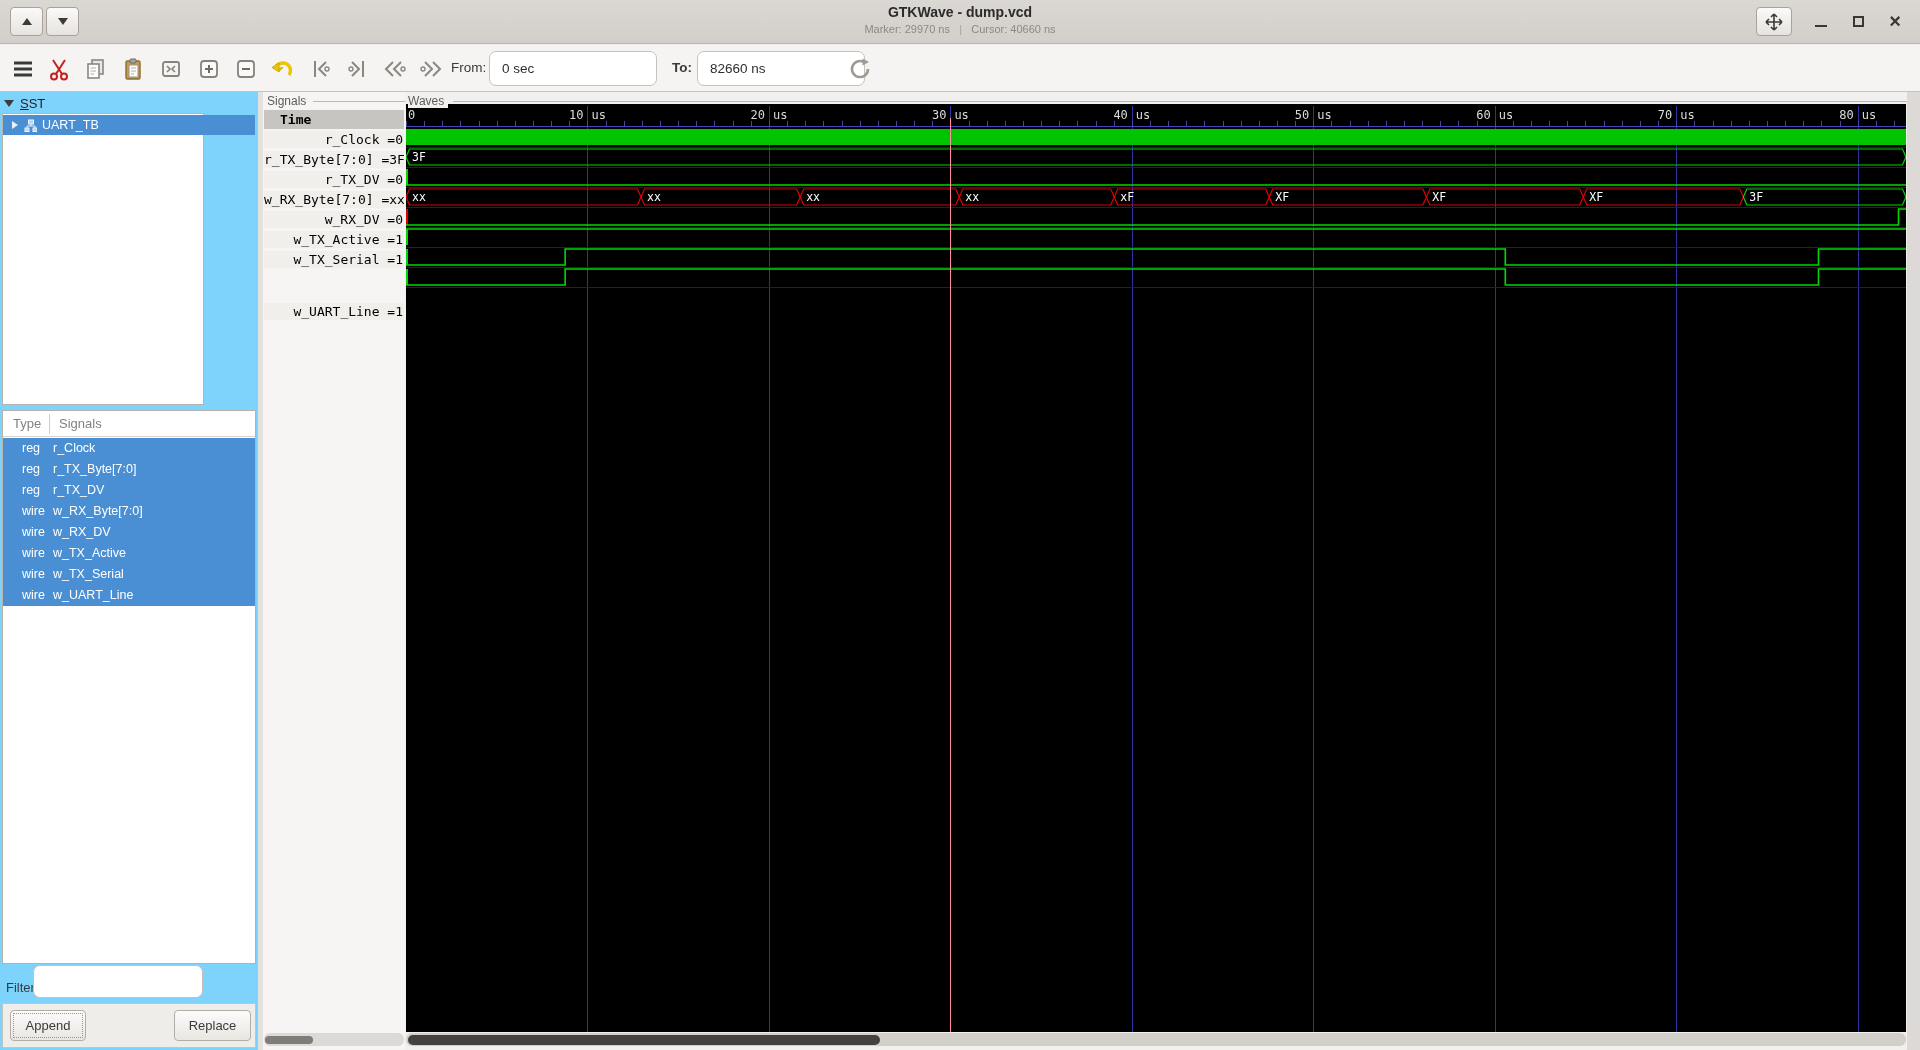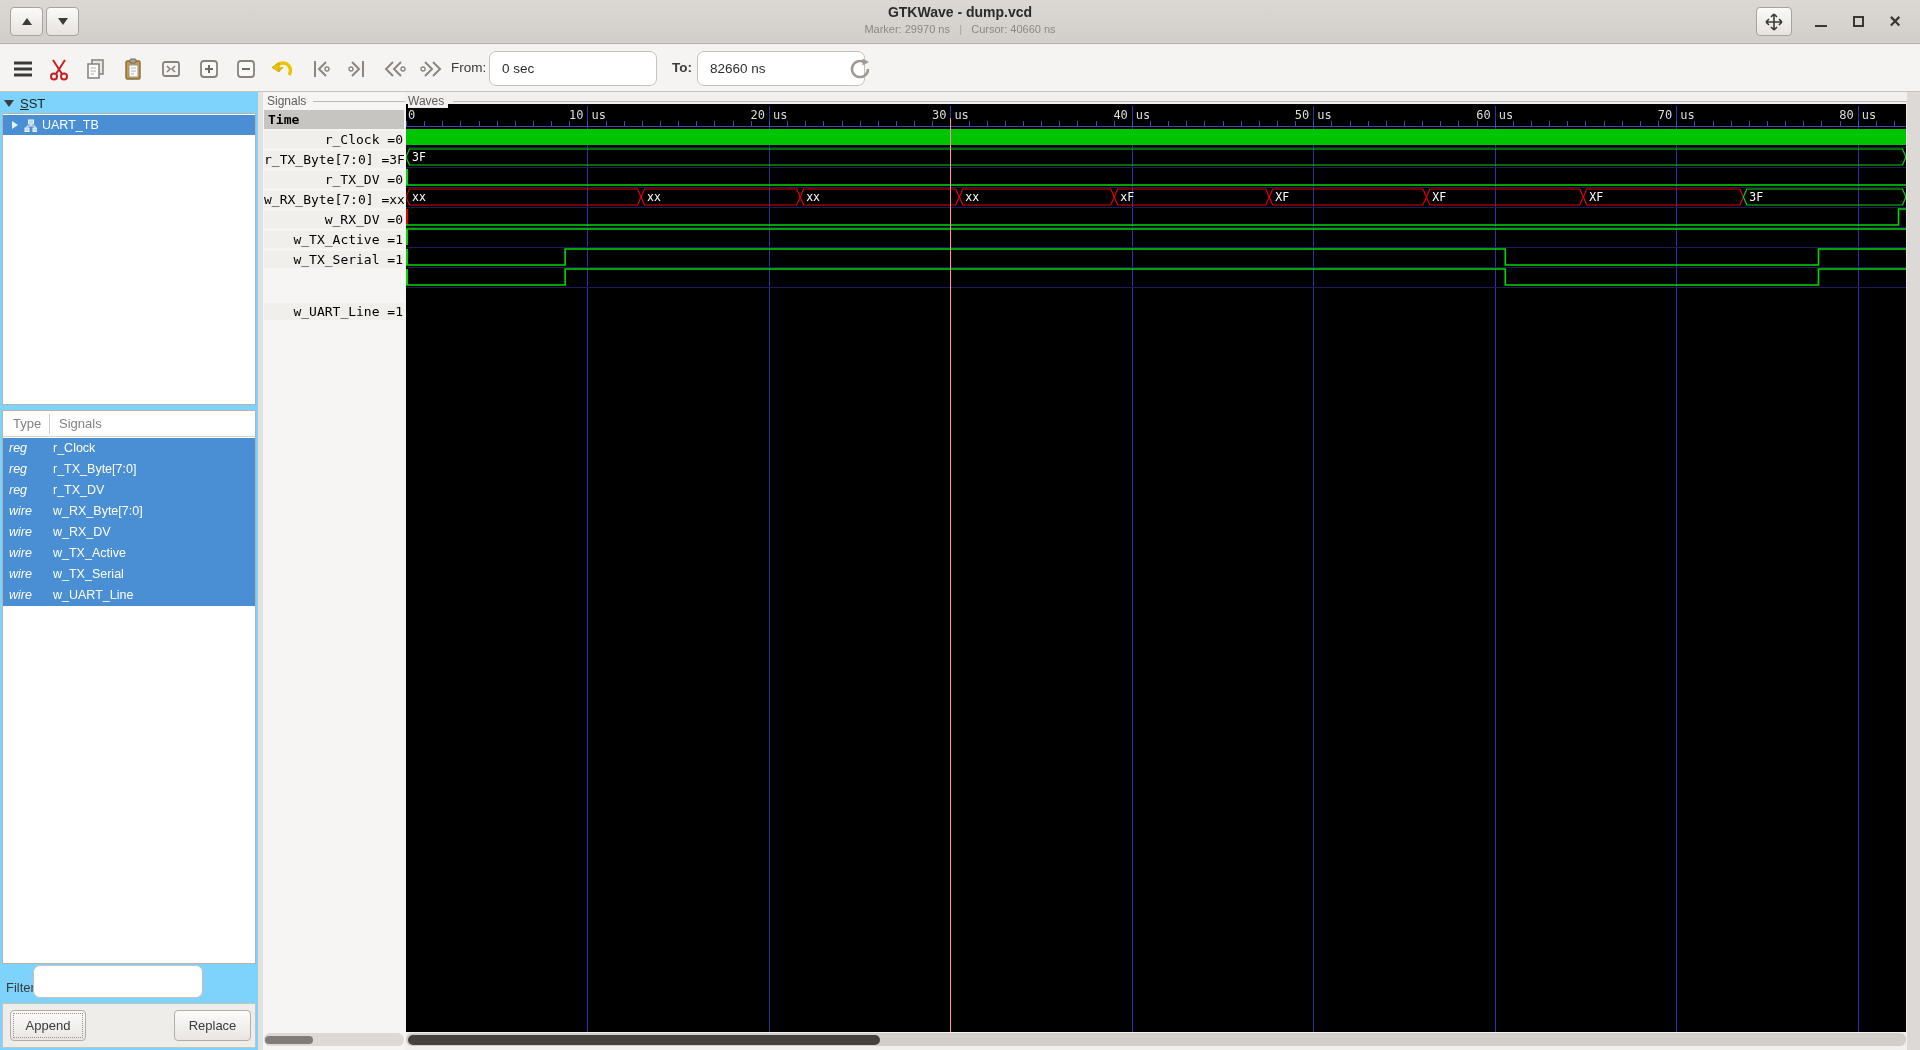--- a/index.html
+++ b/index.html
@@ -23,49 +23,49 @@
   .ticon{position:absolute;top:9px;width:30px;height:30px;display:flex;align-items:center;justify-content:center;}
   .tlabel{position:absolute;top:15px;font-size:13.5px;color:#3a3a3a;}
   .tinput{position:absolute;top:6px;height:35px;width:168px;background:#fff;border:1px solid #c6c1bb;
           border-radius:7px;font-size:13.5px;color:#2e2e2e;padding:0 0 0 12px;font-family:"Liberation Sans",sans-serif;}
   
   #sidebar{left:0;top:92px;width:258px;height:958px;background:#7dd3fc;}
   #sst-hdr{left:4px;top:3px;height:16px;display:flex;align-items:center;font-size:13px;color:#222;}
   .exp-tri{width:0;height:0;border-left:5px solid transparent;border-right:5px solid transparent;
            border-top:7px solid #3c3c3c;margin-right:6px;}
   .whitebox{background:#fff;border:1px solid #b6b2ac;}
-  #treebox{left:2px;top:21px;width:254px;height:292px;}
+  #treebox{left:2px;top:21px;width:202px;height:292px;}
   #tree-row{left:0;top:1px;width:252px;height:20px;background:#4a8fd3;display:flex;align-items:center;color:#fff;font-size:12.5px;}
   .row-exp{width:0;height:0;border-top:4.5px solid transparent;border-bottom:4.5px solid transparent;
            border-left:6px solid #e8f0fa;margin:0 6px 0 9px;}
   #sigtable{left:2px;top:318px;width:254px;height:554px;}
   #sigtable-hdr{left:0;top:0;width:252px;height:26px;background:#fff;border-bottom:1px solid #d7d4d0;
                 font-size:13px;color:#828282;}
   #sigtable-hdr .c1{position:absolute;left:10px;top:5px;}
   #sigtable-hdr .c2{position:absolute;left:56px;top:5px;}
   #hdr-div{left:46px;top:3px;width:1px;height:20px;background:#d0cdc9;}
   .sl-row{position:absolute;left:0;width:252px;height:21px;background:#4a8fd3;color:#fff;font-size:12.5px;}
-  .sl-row .t{position:absolute;left:6px;top:3px;font-style:italic;}
+  .sl-row .t{position:absolute;left:19px;top:3px;}
   .sl-row .n{position:absolute;left:50px;top:3px;}
   #filter-label{left:6px;top:888px;font-size:13px;color:#3a3a3a;}
   #filter-input{left:33px;top:873px;width:170px;height:33px;background:#fff;border:1px solid #c6c1bb;
                 border-radius:7px;font-size:13px;padding:0 8px;font-family:"Liberation Sans",sans-serif;}
   #btnbar{left:2px;top:911px;width:254px;height:45px;background:#eeedea;border:1px solid #c6c2bc;}
   .gbtn{position:absolute;top:6px;height:31px;border:1px solid #b3ada6;border-radius:4px;
         background:linear-gradient(#fcfbfa,#e9e6e2);font-size:13px;color:#3a3a3a;
         font-family:"Liberation Sans",sans-serif;}
   .gbtn.focus{outline:1px dotted #97918a;outline-offset:-4px;}
   
   #sash{left:258px;top:92px;width:5px;height:958px;background:#e4e2de;}
   
   #namespanel{left:263px;top:92px;width:142px;height:958px;background:#f6f5f3;}
   .framelabel{position:absolute;font-size:12px;color:#5c5c5c;background:inherit;z-index:2;}
   .frameline{position:absolute;height:1px;background:#bdb8b2;}
   #time-hdr{left:1px;top:18px;width:140px;height:19px;background:#c7c5c2;color:#000;
-            font-family:"DejaVu Sans Mono",monospace;font-size:13px;font-weight:bold;line-height:19px;padding-left:4px;}
+            font-family:"DejaVu Sans Mono",monospace;font-size:13px;font-weight:bold;line-height:19px;padding-left:16px;}
   .sigrow{position:absolute;left:1px;width:140px;height:17px;background:#f0efec;
           font-family:"DejaVu Sans Mono",monospace;font-size:13px;color:#000;line-height:17px;
           text-align:right;white-space:nowrap;overflow:hidden;padding-right:1px;}
   
   #wavespanel{left:405px;top:92px;width:1515px;height:958px;background:#f1f0ee;}
   #wavebox{left:1px;top:12px;width:1500px;height:928px;background:#000;}
   
   .hsb-track{position:absolute;height:13px;background:#dcd9d6;border-radius:6px;}
   .hsb-thumb{position:absolute;border-radius:5px;}
   #vsb{left:1907px;top:92px;width:13px;height:958px;background:#dcd9d6;}

